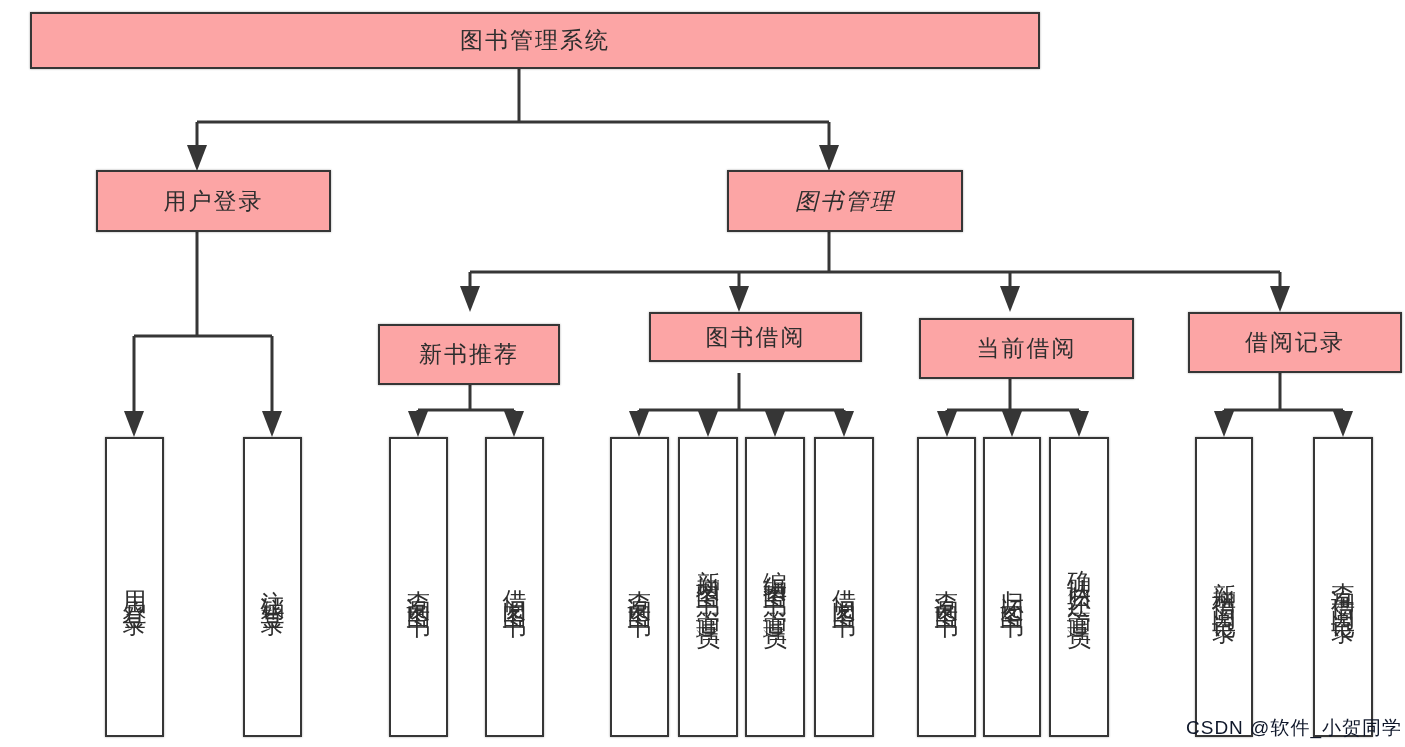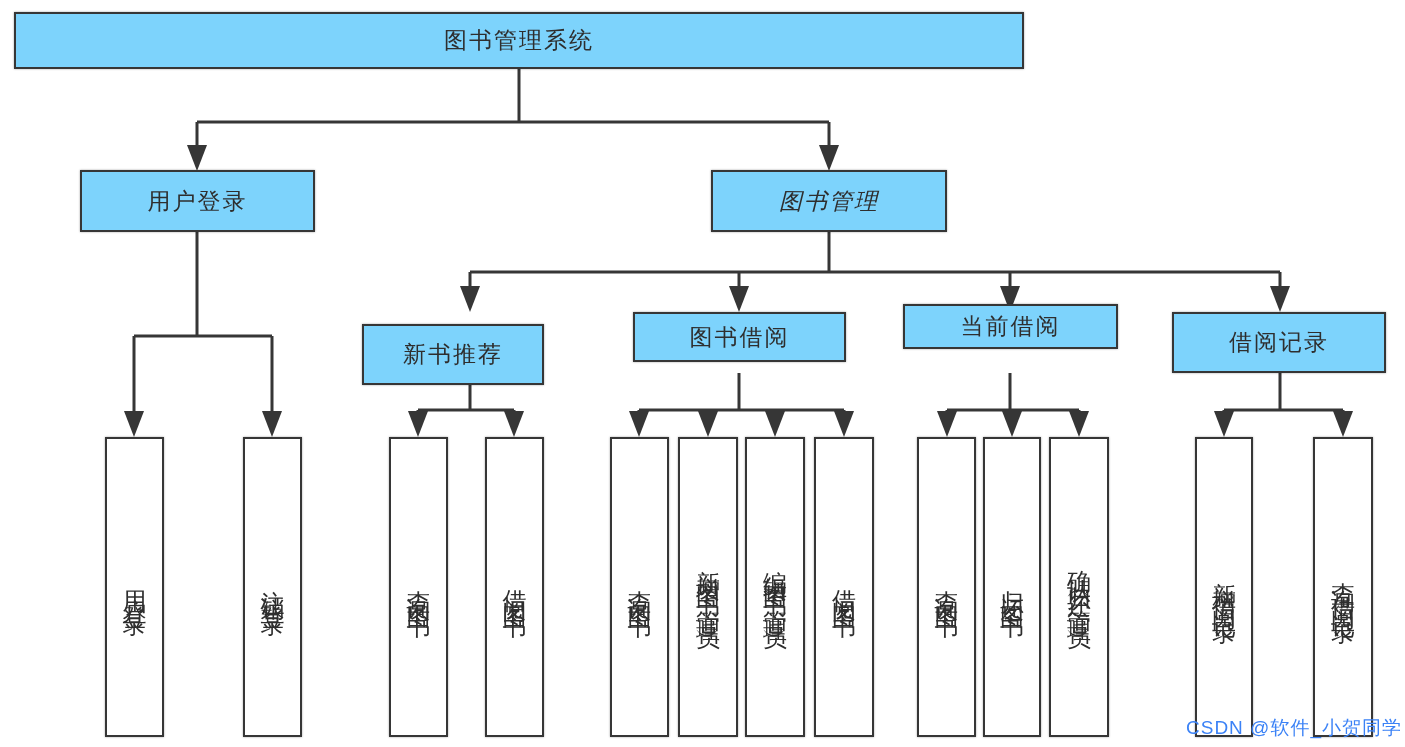--- a/index.html
+++ b/index.html
@@ -6,29 +6,30 @@
   #canvas{
     position:relative;
     width:1405px;height:747px;
     background:#ffffff;
     font-family:"Liberation Sans","DejaVu Sans",sans-serif;
     overflow:hidden;
   }
   .box{
     position:absolute;
     box-sizing:border-box;
-    background:#7dd3fc;
+    background:#fca5a5;
     border:2px solid #363636;
     box-shadow:0 0 2px rgba(0,0,0,0.35);
     display:flex;align-items:center;justify-content:center;
     color:#2e2e2e;
     font-size:23px;
     letter-spacing:2px;
     white-space:nowrap;
     z-index:2;
+    margin-left:16px;
   }
   .vbox{
     position:absolute;
     box-sizing:border-box;
     top:437px;height:300px;width:59px;
     background:#ffffff;
     border:2px solid #363636;
     box-shadow:0 0 2px rgba(0,0,0,0.35);
     display:flex;align-items:center;justify-content:center;
     color:#2e2e2e;
@@ -36,21 +37,21 @@
     text-orientation:upright;
     font-size:24px;
     letter-spacing:8px;
     line-height:1;
     z-index:2;
   }
   svg.connectors{position:absolute;left:0;top:0;z-index:1;}
   #watermark{
     position:absolute;
     left:1186px;top:715px;
-    color:#3b82f6;
+    color:#0f172a;
     font-size:19px;
     letter-spacing:1px;
     white-space:nowrap;
     z-index:3;
   }
 </style>
 </head>
 <body>
 
 <div id="canvas">
@@ -86,21 +87,21 @@
     </g>
   </svg>
 
   <div class="box" style="left:14px;top:12px;width:1010px;height:57px;">图书管理系统</div>
 
   <div class="box" style="left:80px;top:170px;width:235px;height:62px;">用户登录</div>
   <div class="box" style="left:711px;top:170px;width:236px;height:62px;font-style:italic;">图书管理</div>
 
   <div class="box" style="left:362px;top:324px;width:182px;height:61px;">新书推荐</div>
   <div class="box" style="left:633px;top:312px;width:213px;height:50px;">图书借阅</div>
-  <div class="box" style="left:903px;top:304px;width:215px;height:45px;font-family:Liberation Serif, serif;">当前借阅</div>
+  <div class="box" style="left:903px;top:318px;width:215px;height:61px;font-family:Liberation Serif, serif;">当前借阅</div>
   <div class="box" style="left:1172px;top:312px;width:214px;height:61px;">借阅记录</div>
 
   <div class="vbox" style="left:105px;">用户登录</div>
   <div class="vbox" style="left:243px;">注销登录</div>
   <div class="vbox" style="left:389px;">查询图书</div>
   <div class="vbox" style="left:485px;">借阅图书</div>
   <div class="vbox" style="left:610px;">查询图书</div>
   <div class="vbox" style="left:678px;width:60px;">新增图书（管理员）</div>
   <div class="vbox" style="left:745px;width:60px;">编辑图书（管理员）</div>
   <div class="vbox" style="left:814px;width:60px;">借阅图书</div>

